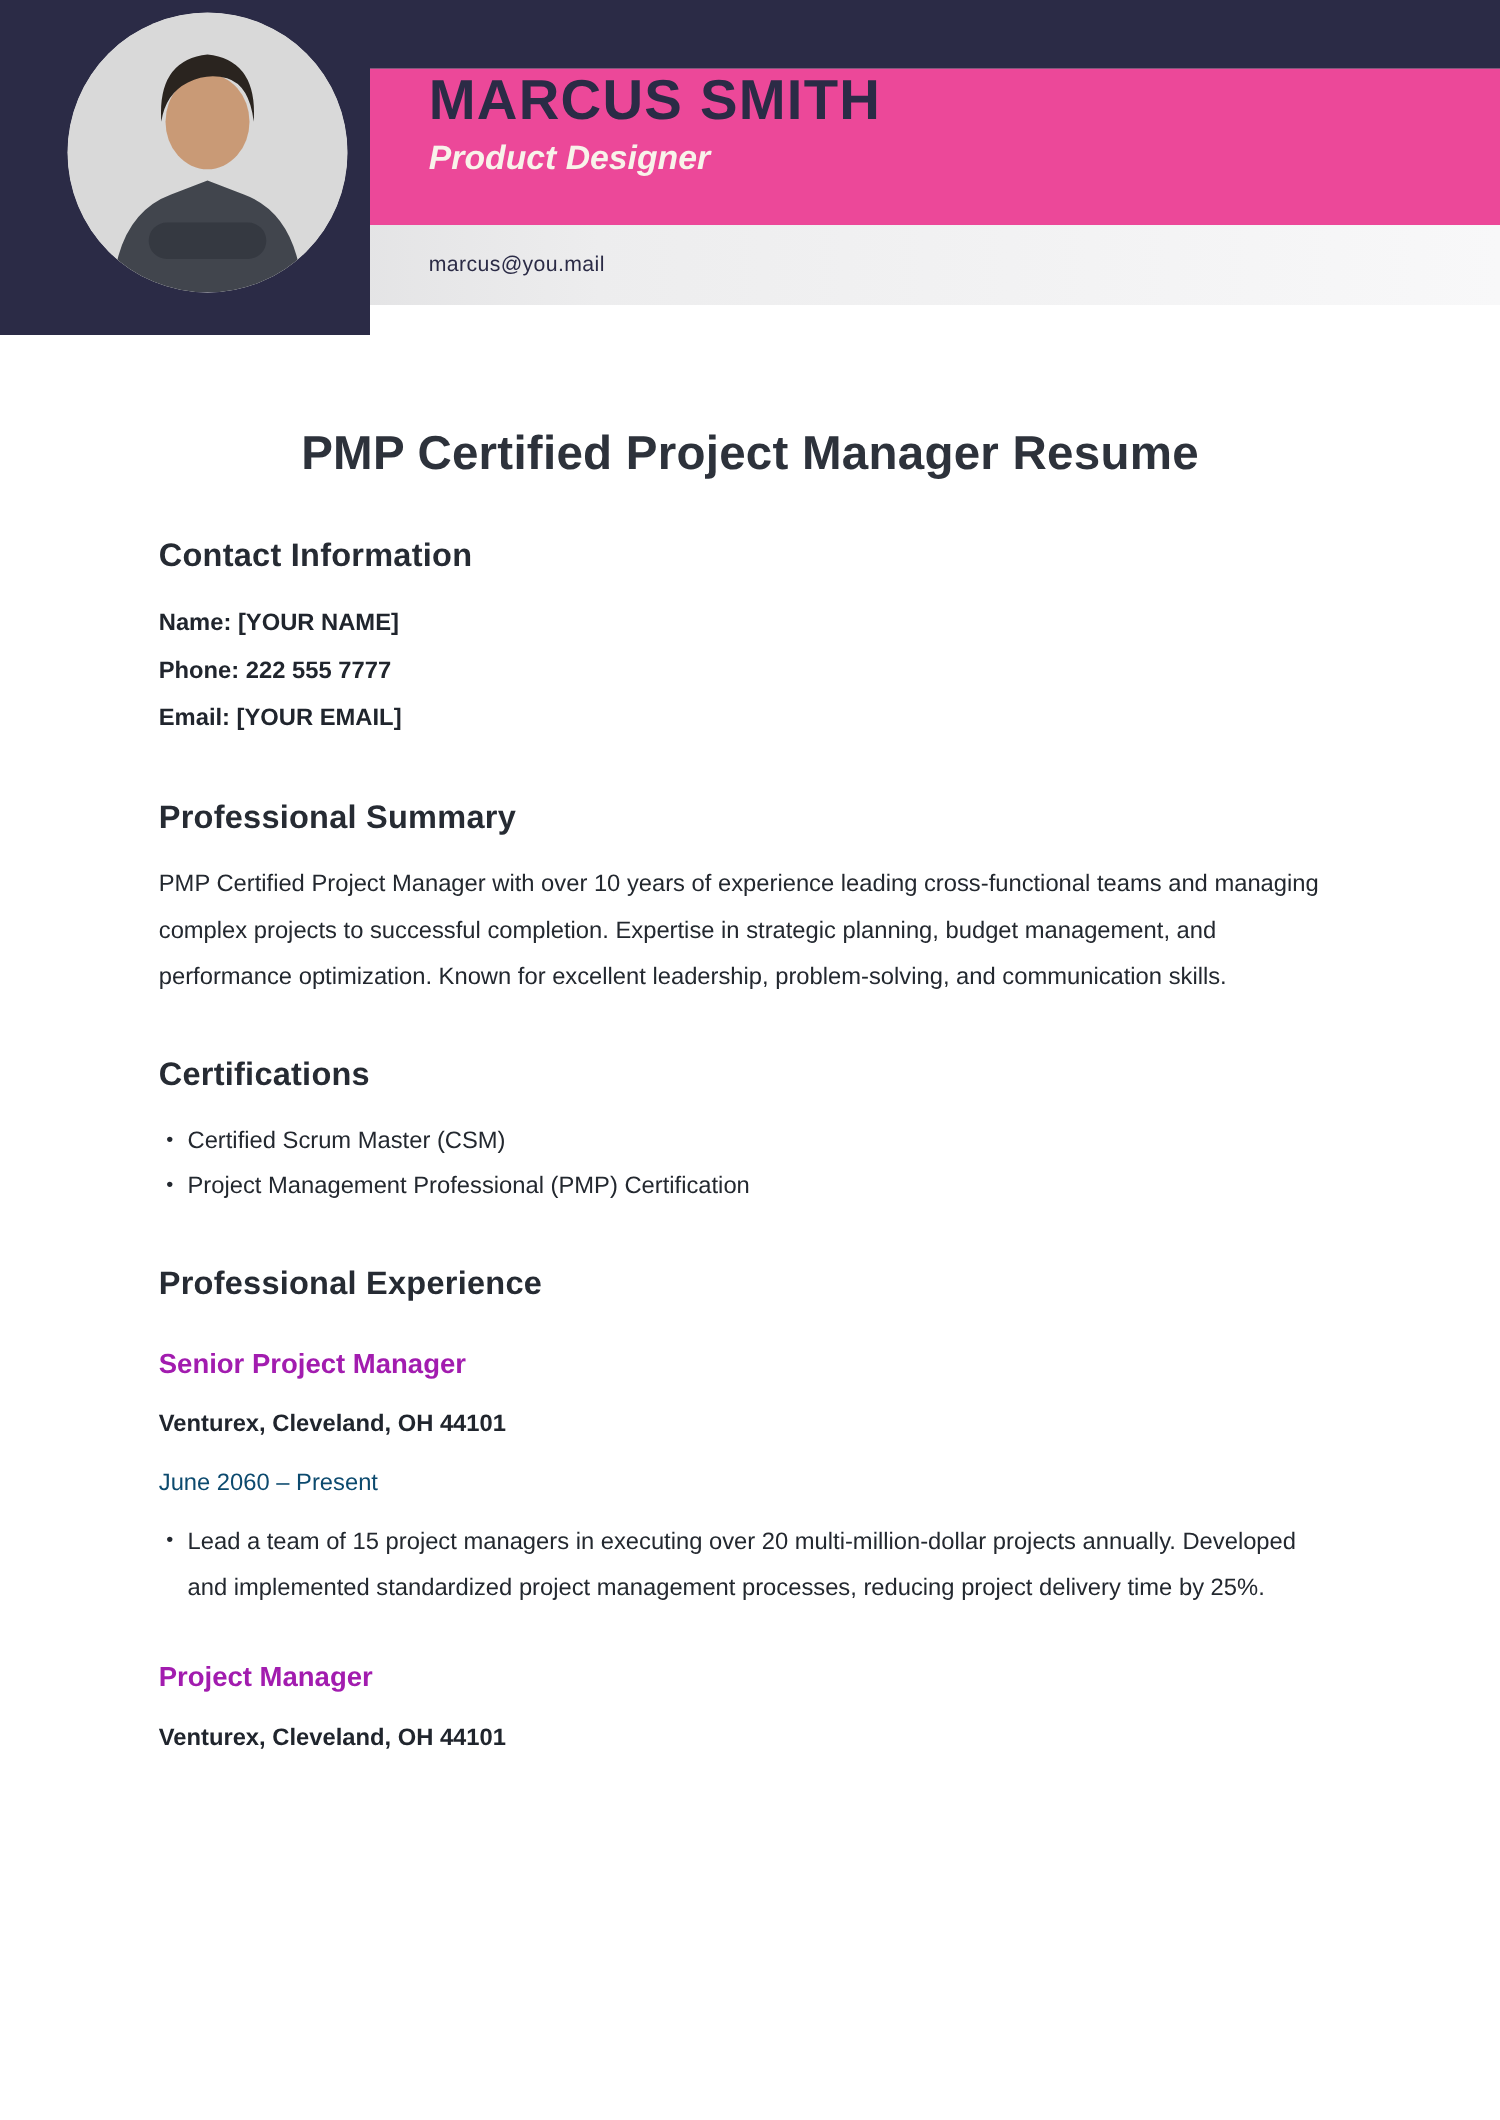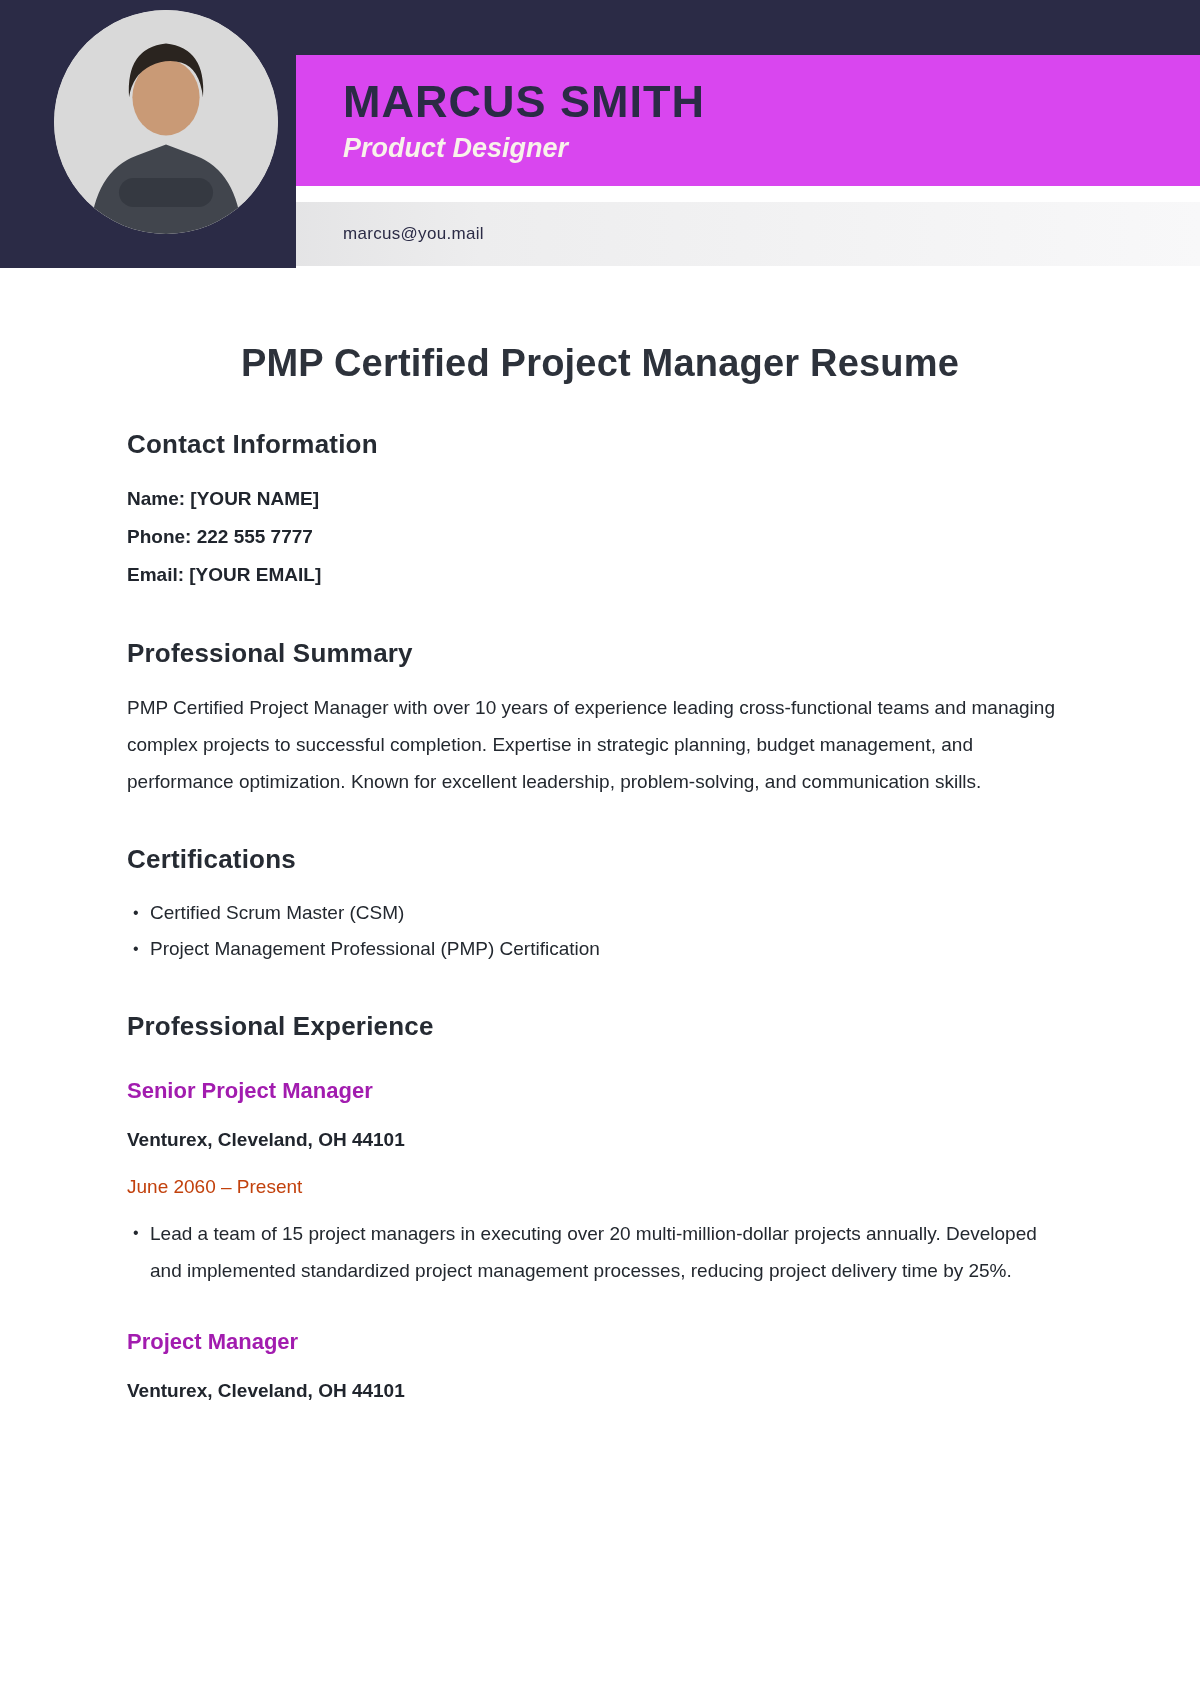--- a/index.html
+++ b/index.html
@@ -15,34 +15,34 @@
   }
 
   
   .hero { position: relative; height: 268px; background: #ffffff; }
   .top-bar {
     position: absolute; top: 0; left: 0; right: 0; height: 55px;
     background: #2b2b46;
   }
   .orange-band {
     position: absolute; top: 55px; left: 0; right: 0; height: 131px;
-    background: #d946ef;
-    display: flex; flex-direction: column; justify-content: center;
+    background: #ec4899;
+    display: flex; flex-direction: column; 
     padding-left: 343px;
   }
   .person-name {
     font-size: 45px; font-weight: 800; letter-spacing: 1px;
     color: #2b2b46; line-height: 1.1;
   }
   .person-role {
     font-size: 27px; font-style: italic; font-weight: 700;
     color: #f8f3ea; margin-top: 6px;
   }
   .email-strip {
-    position: absolute; top: 202px; left: 0; right: 0; height: 64px;
+    position: absolute; top: 180px; left: 0; right: 0; height: 64px;
     background: linear-gradient(90deg, #d6d6d8 0%, #ededee 40%, #f8f8f9 100%);
     display: flex; align-items: center; padding-left: 343px; text-align: right;
   }
   .email-strip .email-text {
     font-size: 17px; color: #2b2b46; letter-spacing: 0.3px;
   }
   .navy-block {
     position: absolute; top: 0; left: 0; width: 296px; height: 268px;
     background: #2b2b46;
   }
@@ -80,21 +80,21 @@
   }
   ul.dot-list li::before {
     content: "•"; position: absolute; left: 0; top: 0;
     color: #23282f; font-size: 16px; line-height: 36px;
   }
   .job { margin-top: 40px; }
   .job-title { font-size: 22px; font-weight: 700; color: #a21caf; }
   .job-location {
     font-size: 19px; font-weight: 700; color: #20252d; margin-top: 25px;
   }
-  .job-dates { font-size: 19px; color: #c2410c; margin-top: 25px; }
+  .job-dates { font-size: 19px; color: #0c4a6e; margin-top: 25px; }
   .job .dot-list { margin-top: 17px; }
   ul.dot-list.exp li { line-height: 37px; }
 </style>
 </head>
 <body>
 
 <div class="page">
 
   <header class="hero">
     <div class="top-bar"></div>

